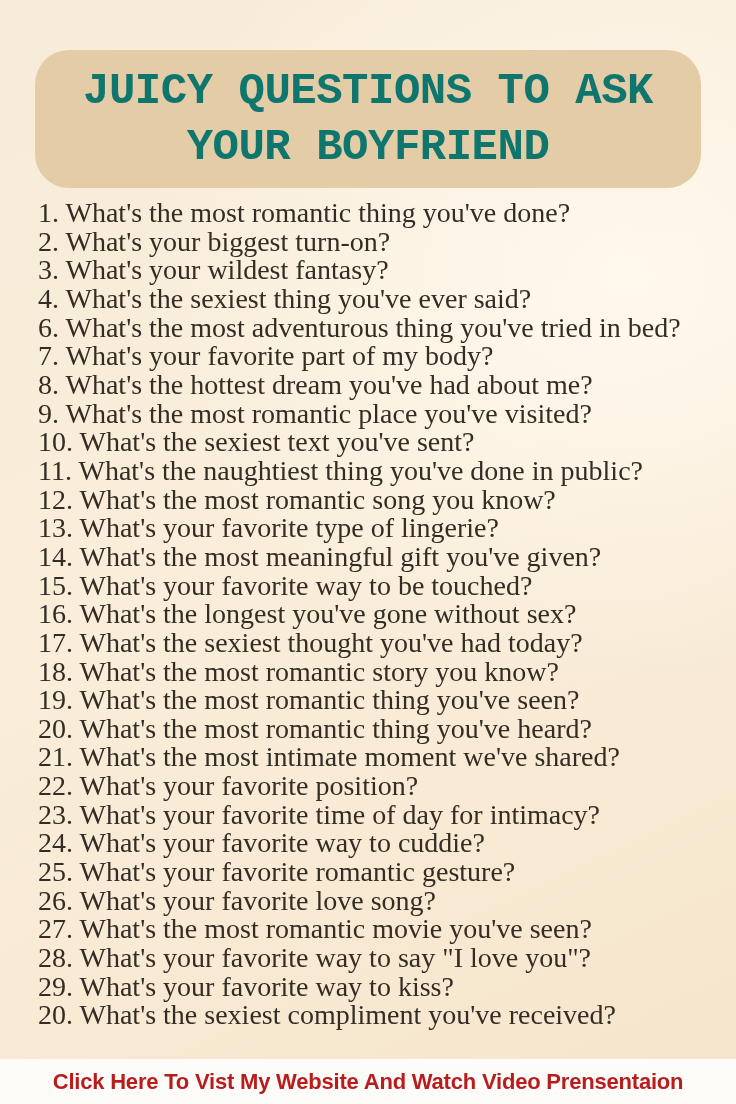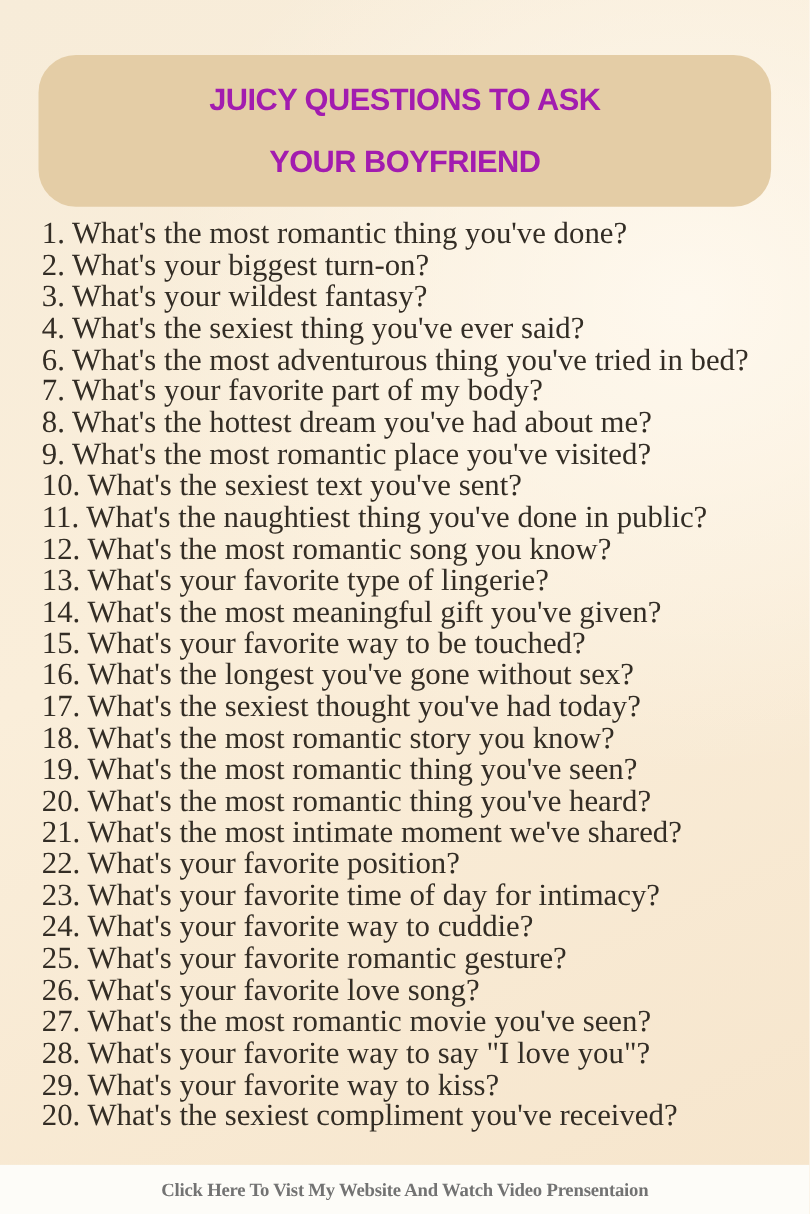--- a/index.html
+++ b/index.html
@@ -27,26 +27,26 @@
     width: 666px;
     height: 138px;
     background: #e4cda6;
     border-radius: 34px;
     display: flex;
     flex-direction: column;
     align-items: center;
     justify-content: center;
   }
   .title-line {
-    font-family: Liberation Sans, sans-serif;
+    font-family: Liberation Mono, monospace;
     font-weight: bold;
-    font-size: 28px;
+    font-size: 44px;
     line-height: 56px;
     letter-spacing: -0.5px;
-    color: #a21caf;
+    color: #0f766e;
     white-space: nowrap;
     text-align: center;
   }
   .questions {
     position: absolute;
     left: 38px;
     top: 199px;
     right: 10px;
   }
   .question-row {
@@ -60,25 +60,25 @@
     left: 0;
     bottom: 0;
     width: 736px;
     height: 45px;
     background: #fdfcf8;
     display: flex;
     align-items: center;
     justify-content: center;
   }
   .footer-link {
-    font-family: Liberation Serif, serif;
+    font-family: Liberation Sans, sans-serif;
     font-weight: bold;
-    font-size: 17px;
+    font-size: 22px;
     letter-spacing: -0.2px;
-    color: #737373;
+    color: #b91c1c;
     white-space: nowrap;
     cursor: pointer;
   }
 </style>
 </head>
 <body>
 
 <div class="page">
 
   <div class="title-box">

